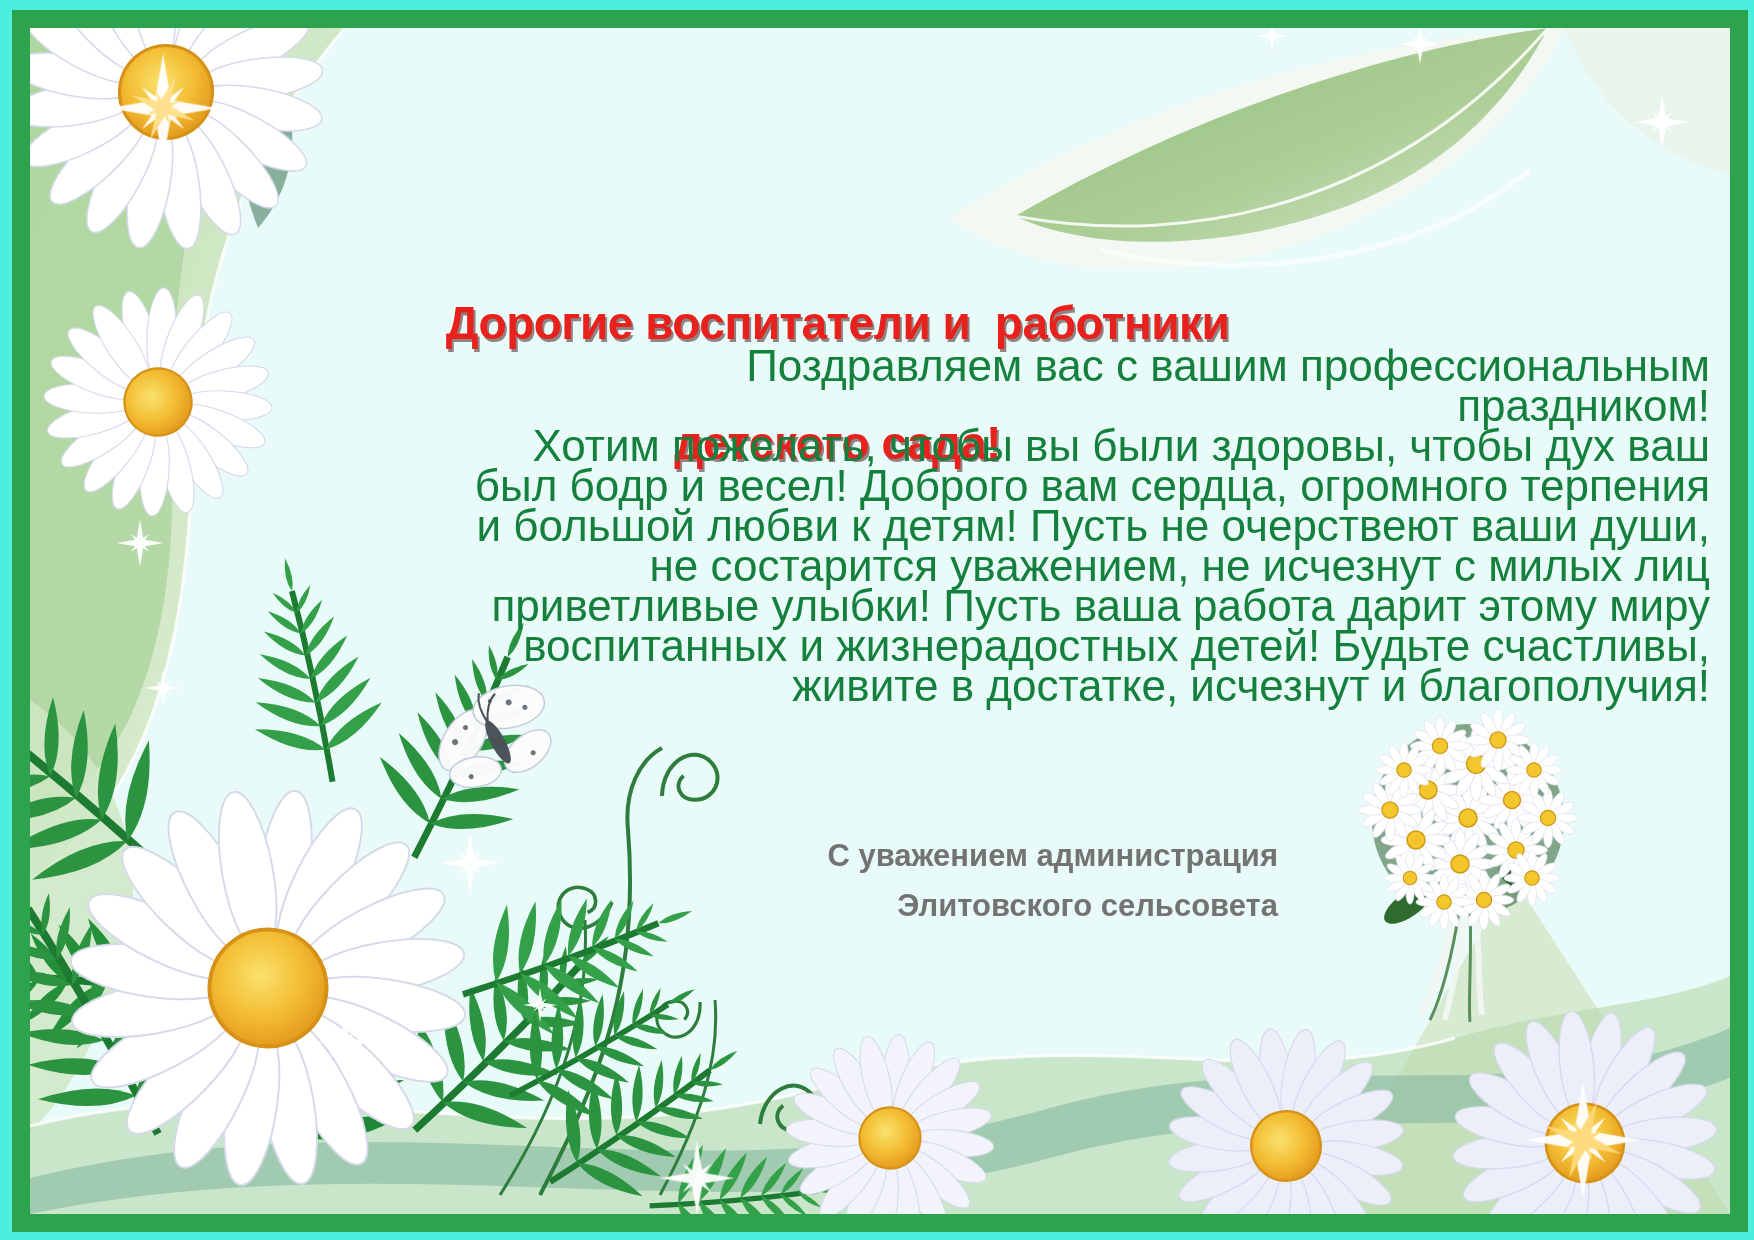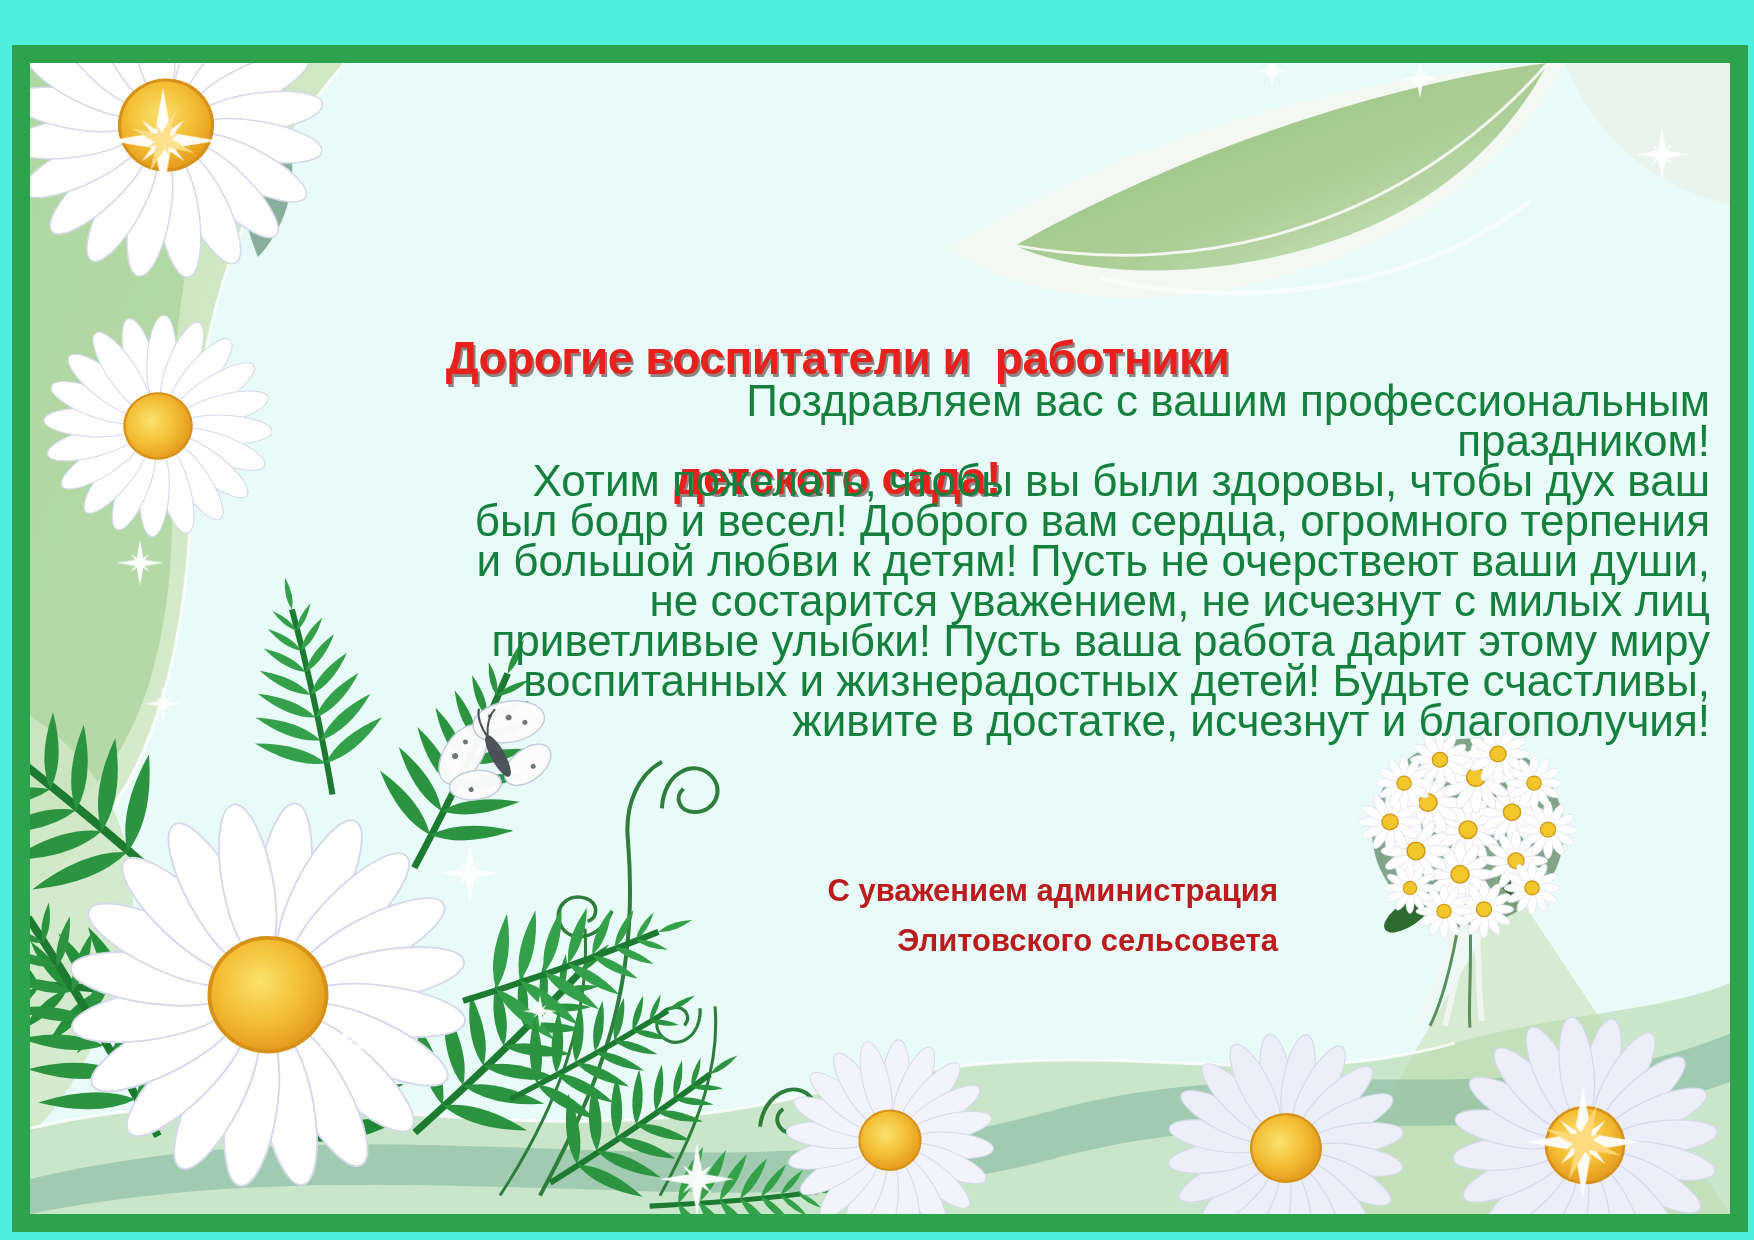--- a/index.html
+++ b/index.html
@@ -1,28 +1,28 @@
 <!DOCTYPE html>
 <html><head>
 <meta charset="utf-8">
 <style>
   html,body{margin:0;padding:0;background:#4deedd;}
   .card{position:relative;width:1754px;height:1240px;background:#4deedd;overflow:hidden;
         font-family:"Liberation Sans", sans-serif;}
   .green-frame{position:absolute;top:10px;left:12px;right:6px;bottom:8px;
-        border:18px solid #2ea34e;background:#e9fbf8;overflow:hidden;margin-top:35px;}
+        border:18px solid #2ea34e;background:#e9fbf8;overflow:hidden;}
   .deco{position:absolute;inset:0;width:100%;height:100%;}
   .title{position:absolute;top:195px;left:0;right:85px;text-align:center;
         font-size:46px;font-weight:bold;line-height:40px;letter-spacing:-0.5px;
         color:#e8211d;white-space:pre-wrap;
         text-shadow:2px 3px 0 rgba(70,35,35,.55), -1px -1px 0 rgba(255,255,255,.45);}
   .body-text{position:absolute;top:318px;left:20px;right:20px;text-align:right;
         font-size:44px;line-height:40px;color:#15803d;}
   .signature{position:absolute;top:803px;right:452px;text-align:right;
-        font-size:31px;font-weight:bold;line-height:50px;color:#b91c1c;}
+        font-size:31px;font-weight:bold;line-height:50px;color:#737373;}
 </style>
 </head>
 <body>
 
 <div class="card">
   <div class="green-frame">
 
     <svg class="deco" viewBox="30 28 1700 1186" preserveAspectRatio="none" xmlns="http://www.w3.org/2000/svg">
       <defs>
         <radialGradient id="gc" cx="42%" cy="40%" r="65%">

